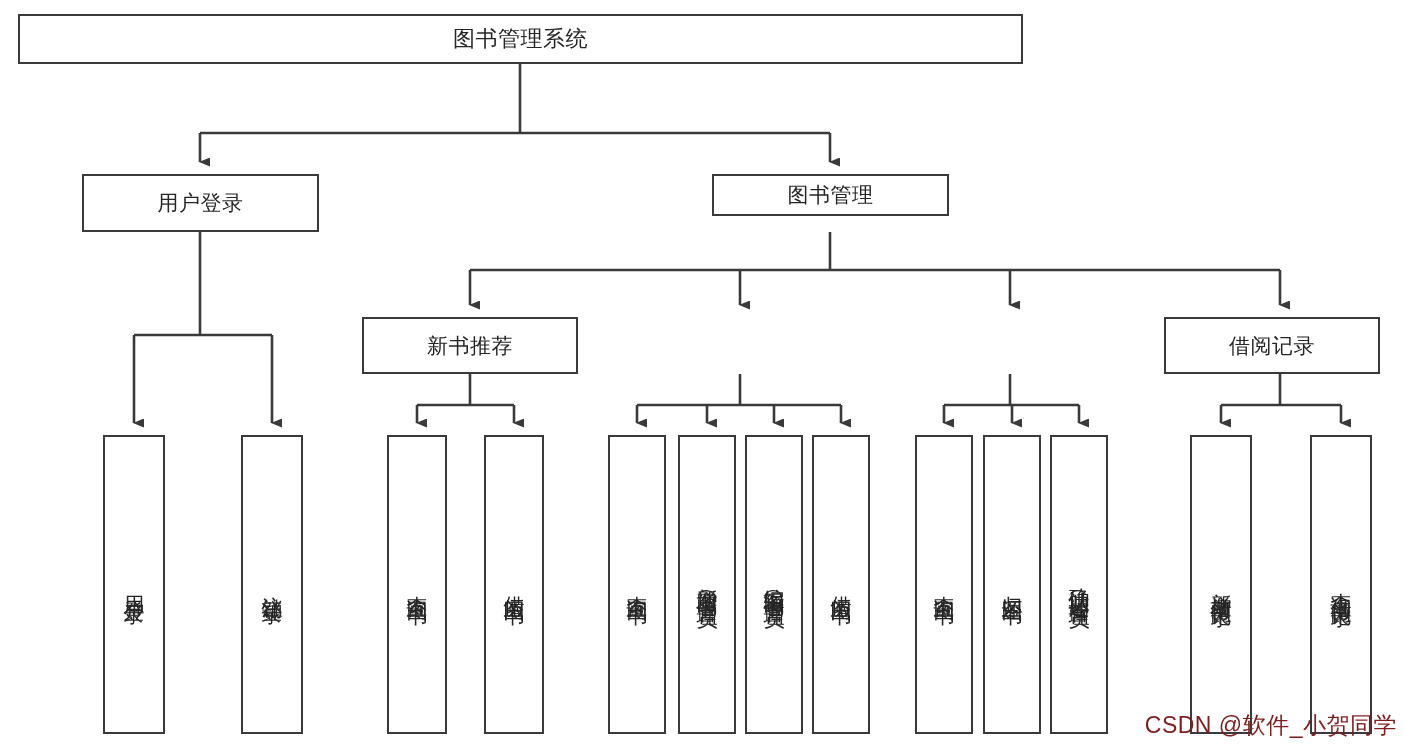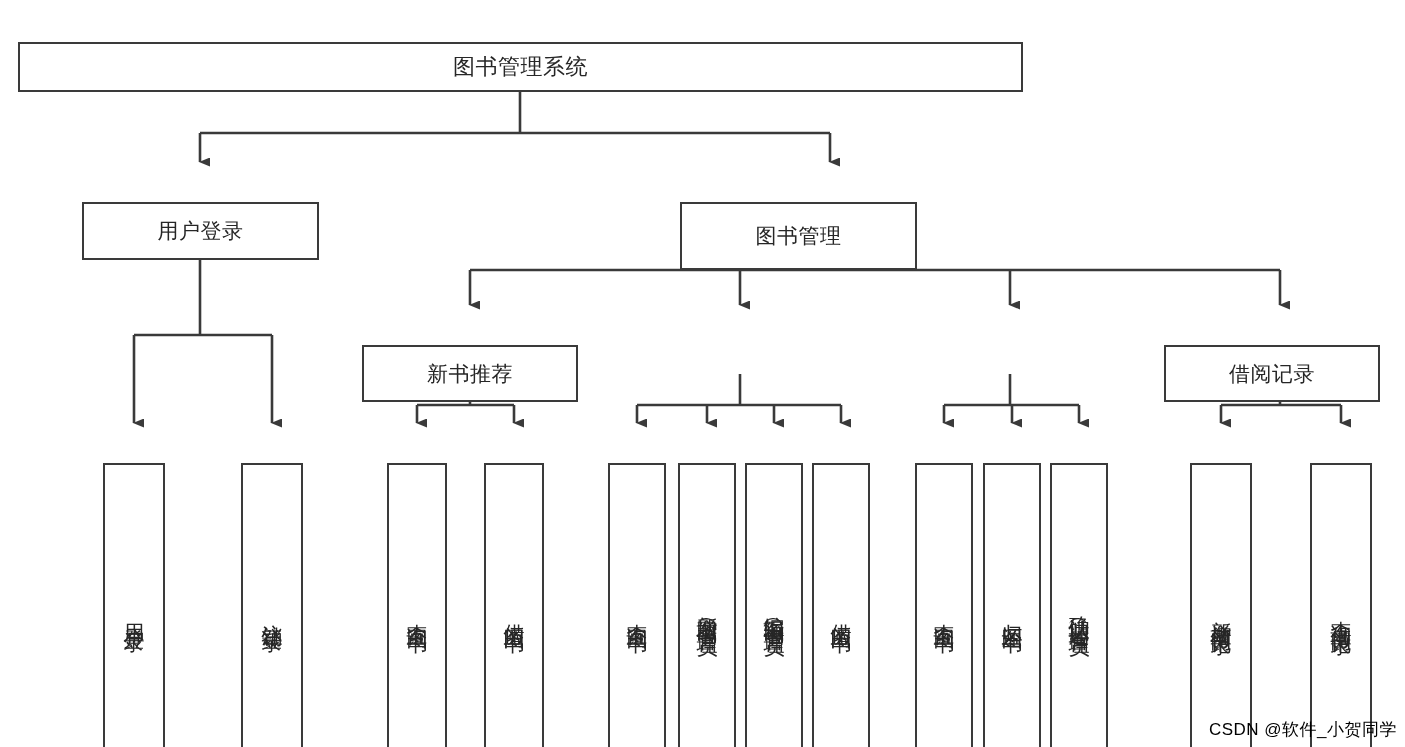--- a/index.html
+++ b/index.html
@@ -24,21 +24,20 @@
   .node {
     position: absolute;
     border: 2px solid #3a3a3a;
     background: #ffffff;
     color: #262626;
     display: flex;
     align-items: center;
     justify-content: center;
     text-align: center;
     z-index: 2;
-    margin-top: 28px;
   }
   .node.horiz {
     font-size: 21px;
     letter-spacing: 0.5px;
     line-height: 1.2;
   }
   .node.vert {
     font-size: 21px;
     letter-spacing: 1px;
   }
@@ -47,22 +46,22 @@
     text-orientation: upright;
     line-height: 1.05;
     letter-spacing: 3px;
     white-space: nowrap;
   }
   .node.root { font-size: 22px; }
   .watermark {
     position: absolute;
     right: 8px;
     bottom: 6px;
-    font-size: 17px;
-    color: #000000;
+    font-size: 23px;
+    color: #7f1d1d;
     z-index: 5;
     white-space: nowrap;
     letter-spacing: 0.5px;
   }
 </style>
 </head>
 <body>
 
 <div id="canvas">
 
@@ -116,21 +115,21 @@
     </g>
   </svg>
 
   <div class="node horiz root" style="left: 18px; top: 14px; width: 1005px; height: 50px;">
     <span>图书管理系统</span>
   </div>
 
   <div class="node horiz" style="left: 82px; top: 174px; width: 237px; height: 58px;">
     <span>用户登录</span>
   </div>
-  <div class="node horiz" style="left: 680px; top: 174px; width: 237px; height: 68px;">
+  <div class="node horiz" style="left: 712px; top: 174px; width: 237px; height: 42px;">
     <span>图书管理</span>
   </div>
 
   <div class="node horiz" style="left: 362px; top: 317px; width: 216px; height: 57px;">
     <span>新书推荐</span>
   </div>
   <div class="node horiz" style="left: 1164px; top: 317px; width: 216px; height: 57px;">
     <span>借阅记录</span>
   </div>
 

